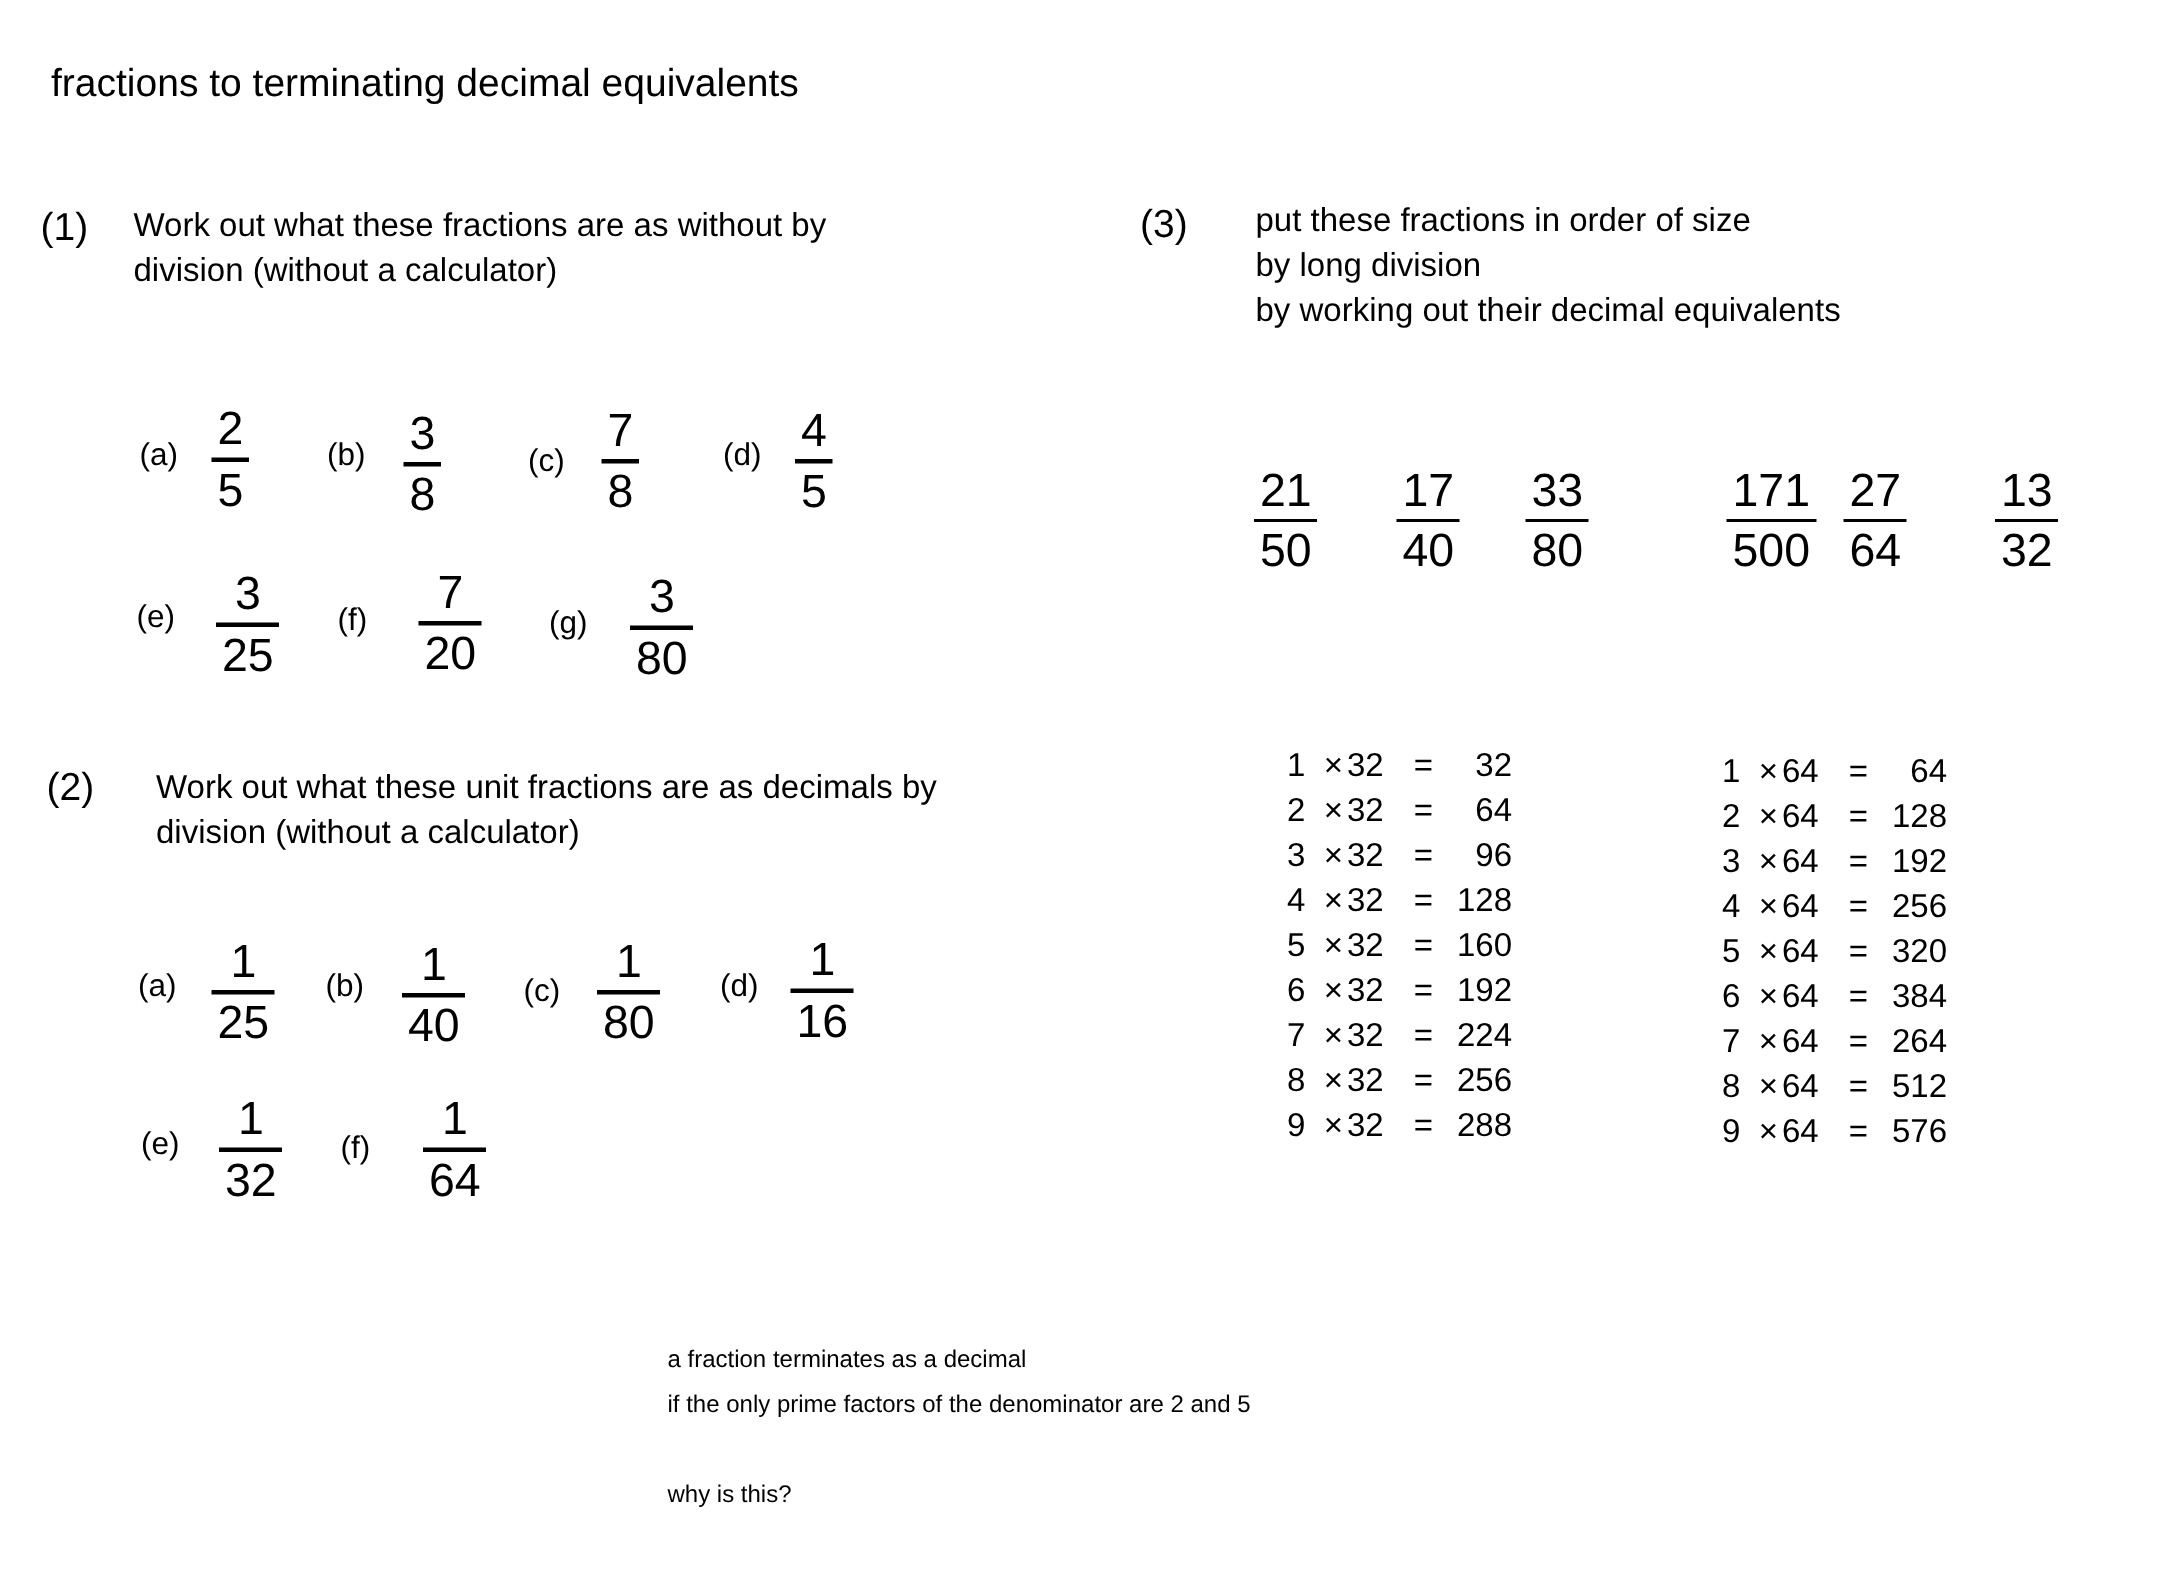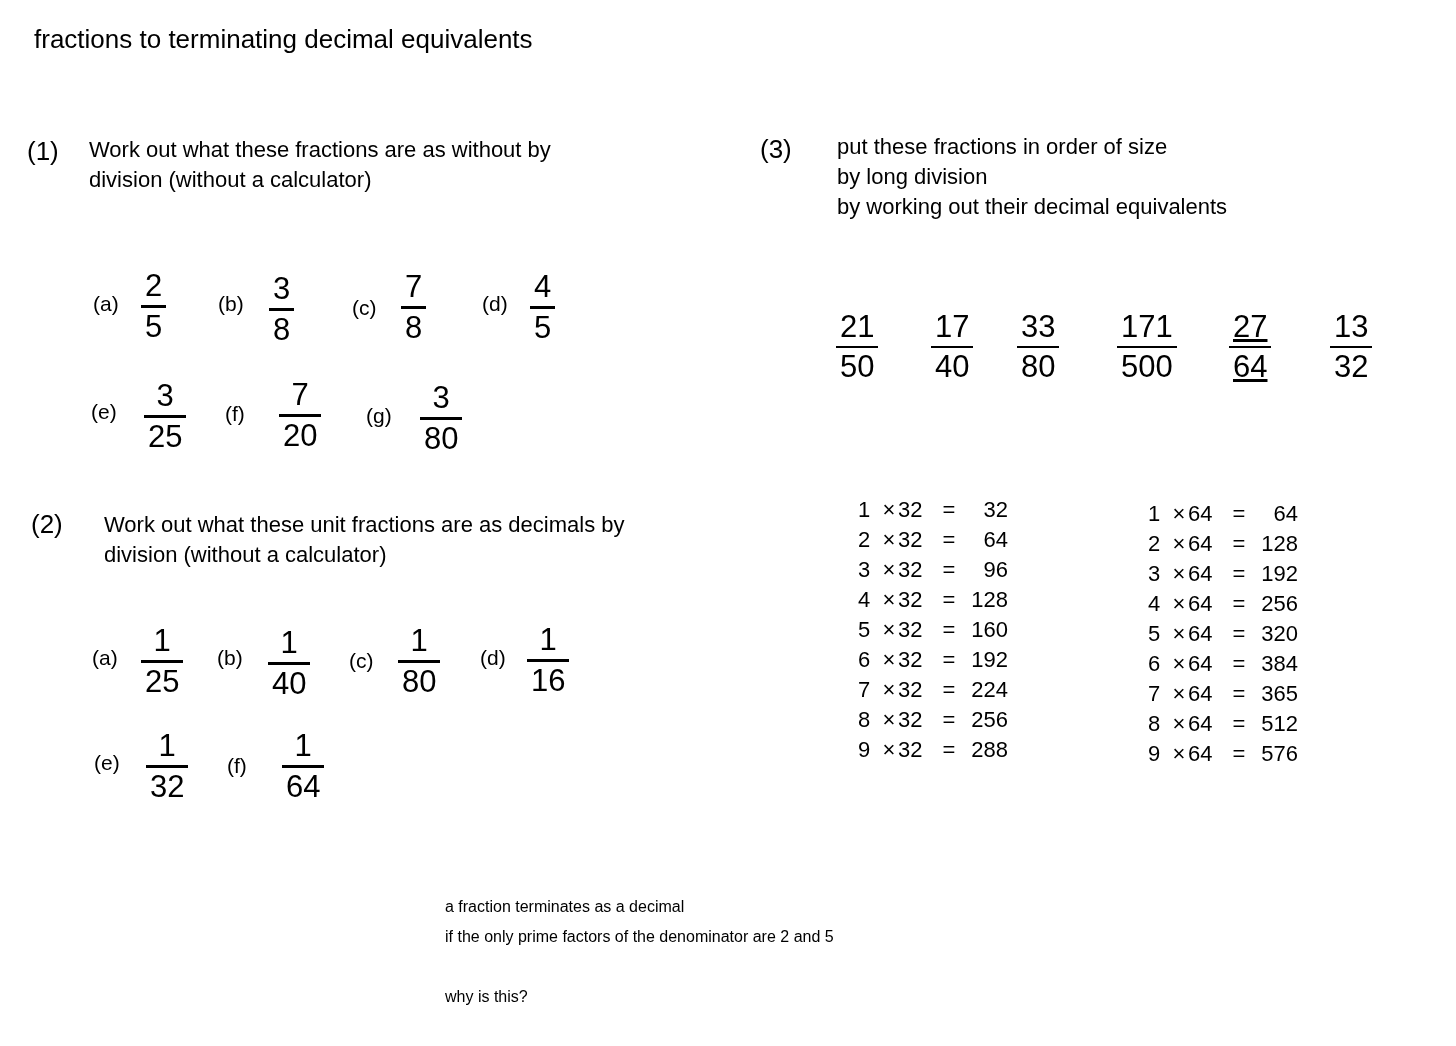--- a/index.html
+++ b/index.html
@@ -24,21 +24,21 @@
   .trow .a { width: 22px; }
   .trow .x { width: 18px; text-align: center; }
   .trow .b { width: 36px; }
   .trow .eq { width: 30px; text-align: center; }
   .trow .r { width: 44px; text-align: right; }
   .note { font-size: 16px; line-height: 30px; }
 </style>
 </head>
 <body>
 
-<div class="abs title" style="left:34px; top:24px;text-align:center;">fractions to terminating decimal equivalents</div>
+<div class="abs title" style="left:34px; top:40px;text-align:center;">fractions to terminating decimal equivalents</div>
 
 <div class="abs qnum" style="left:27px; top:136px;">(1)</div>
 <div class="abs instr" style="left:89px; top:135px;">
   <div>Work out what these fractions are as without by</div>
   <div>division (without a calculator)</div>
 </div>
 
 <div class="abs lbl" style="left:93px; top:292px;">(a)</div>
 <div class="frac" style="left:141px; top:268px;">
   <div class="num">2</div>
@@ -151,26 +151,26 @@
 <div class="frac f3" style="left:931px; top:309px;">
   <div class="num">17</div>
   <div class="bar"></div>
   <div class="den">40</div>
 </div>
 <div class="frac f3" style="left:1017px; top:309px;">
   <div class="num">33</div>
   <div class="bar"></div>
   <div class="den">80</div>
 </div>
-<div class="frac f3" style="left:1117px; top:309px;">
+<div class="frac f3" style="left:1151px; top:309px;">
   <div class="num">171</div>
   <div class="bar"></div>
   <div class="den">500</div>
 </div>
-<div class="frac f3" style="left:1229px; top:309px;text-decoration:underline;">
+<div class="frac f3" style="left:1229px; top:309px;">
   <div class="num">27</div>
   <div class="bar"></div>
   <div class="den">64</div>
 </div>
 <div class="frac f3" style="left:1330px; top:309px;">
   <div class="num">13</div>
   <div class="bar"></div>
   <div class="den">32</div>
 </div>
 
@@ -281,21 +281,21 @@
       <span class="x">×</span>
       <span class="b">64</span>
       <span class="eq">=</span>
       <span class="r">384</span>
     </div>
     <div class="trow">
       <span class="a">7</span>
       <span class="x">×</span>
       <span class="b">64</span>
       <span class="eq">=</span>
-      <span class="r">365</span>
+      <span class="r">264</span>
     </div>
     <div class="trow">
       <span class="a">8</span>
       <span class="x">×</span>
       <span class="b">64</span>
       <span class="eq">=</span>
       <span class="r">512</span>
     </div>
     <div class="trow">
       <span class="a">9</span>

